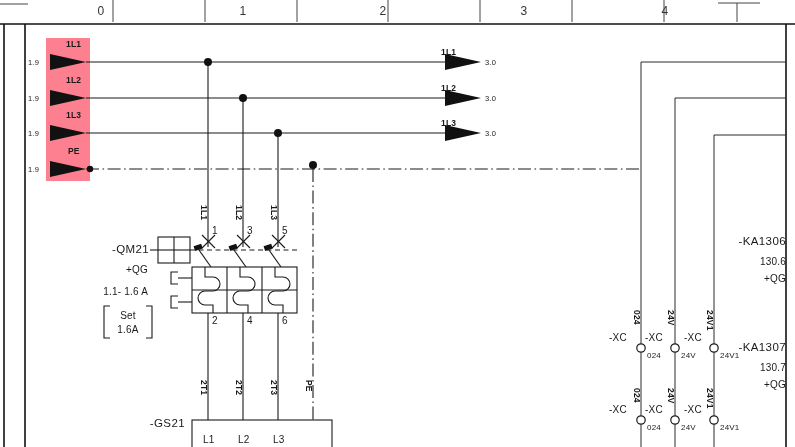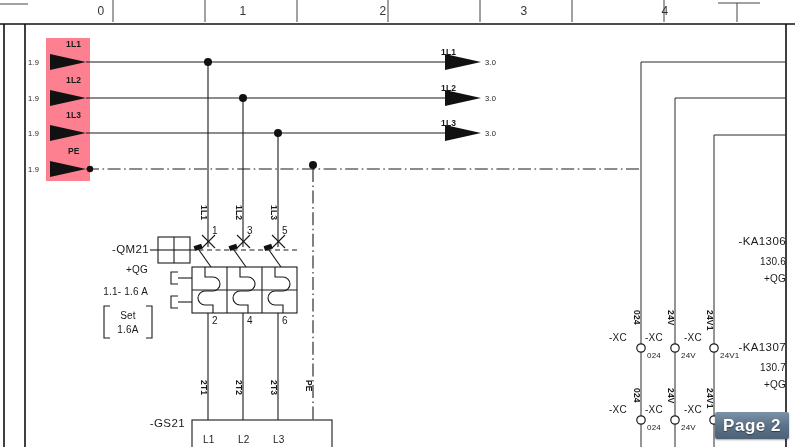--- a/index.html
+++ b/index.html
@@ -277,15 +277,14 @@
       <text class="lbl lbl-dev-sm" x="786" y="262" text-anchor="end">130.6</text>
       <text class="lbl lbl-dev-sm" x="786" y="279" text-anchor="end">+QG</text>
 
       <text class="lbl lbl-dev" x="786" y="348" text-anchor="end">-KA1307</text>
       <text class="lbl lbl-dev-sm" x="786" y="368" text-anchor="end">130.7</text>
       <text class="lbl lbl-dev-sm" x="786" y="385" text-anchor="end">+QG</text>
     </g>
 
   </svg>
 
-  <div id="page-badge" style="left:715px; top:412px; width:74px; height:27px; font-size:17px;">Page 2</div>
 
 </div>
 
 </body></html>

